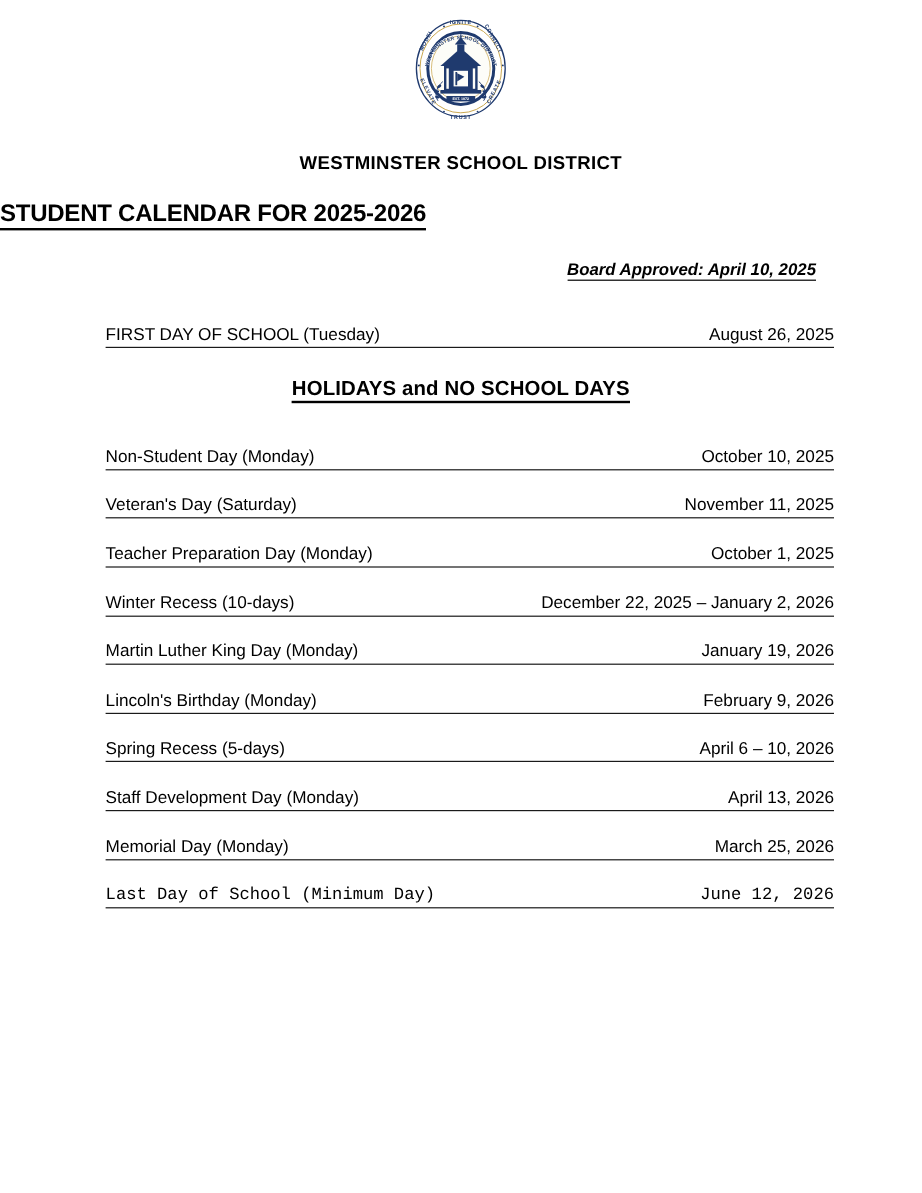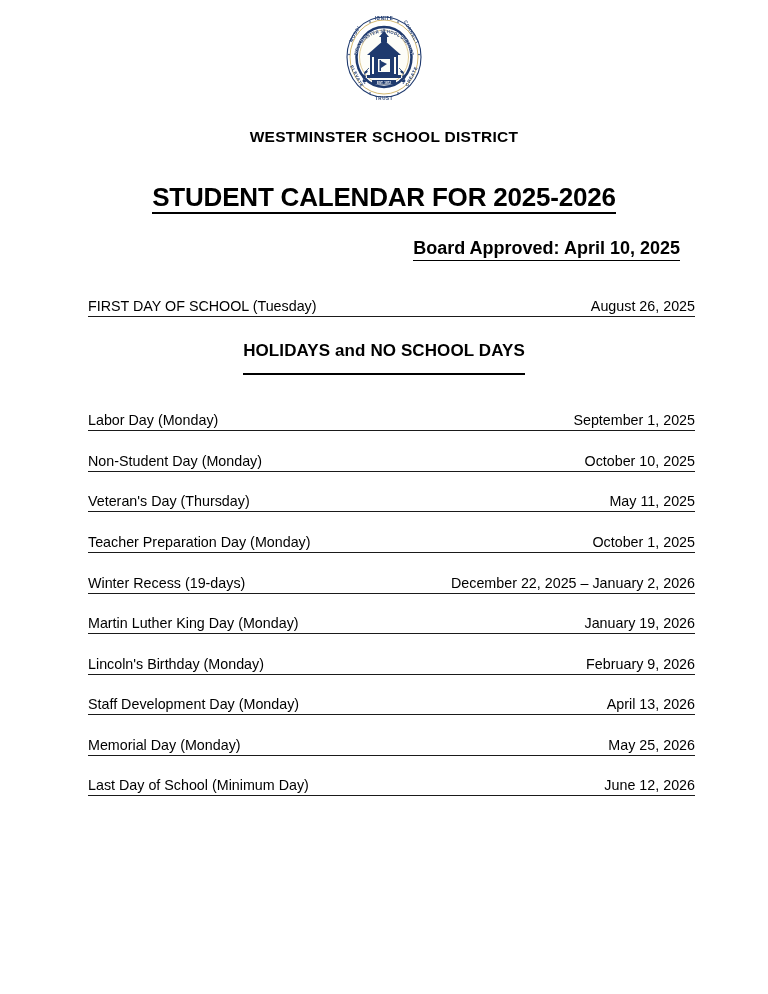--- a/index.html
+++ b/index.html
@@ -39,42 +39,43 @@
 
   
   .district-name {
     text-align: center;
     font-weight: bold;
     font-size: 15.5px;
     letter-spacing: 0.3px;
     margin-top: 21px;
   }
   .doc-title {
-    text-align: center;
-    font-weight: bold;
-    font-size: 26px;
+    text-align: left;
+    font-weight: bold;
+    font-size: 20px;
     letter-spacing: -0.2px;
-    margin-top: 36px;
+    margin-top: 21px;
   }
   .doc-title .u {
     border-bottom: 2.5px solid #000;
     padding-bottom: 1px;
     display: inline-block;
     line-height: 1.05;
   }
 
   .approved-row {
     display: flex;
     justify-content: flex-end;
     padding-right: 88px;
     margin-top: 24px;
   }
   .approved {
     font-weight: bold;
-    font-size: 18px;
+    font-style: italic;
+    font-size: 14px;
     border-bottom: 1.4px solid #000;
     padding-bottom: 1px;
     display: inline-block;
   }
 
   
   .rows {
     padding: 0 73px 0 88px;
   }
   .row {
@@ -95,32 +96,32 @@
 
   .section-heading {
     text-align: center;
     font-weight: bold;
     font-size: 17px;
     margin-top: 24px;
     letter-spacing: 0.1px;
   }
   .section-heading .u {
     border-bottom: 2.2px solid #000;
-    padding-bottom: 13px;
+    padding-bottom: 1px;
     display: inline-block;
     line-height: 1.05;
   }
 
   .holiday-list {
     margin-top: 37px;
   }
   .holiday-list .row {
     margin-bottom: 21.6px;
   }
-  .holiday-list .row:last-child { margin-bottom: 1px; }
+  .holiday-list .row:last-child { margin-bottom: 1px; font-family: Liberation Mono, monospace; }
 </style>
 </head>
 <body>
 
 <div class="page">
 
   <div class="logo-wrap">
     <svg class="logo" viewBox="0 0 200 200">
       <defs>
         <path id="arcTop" d="M 30,108 A 70,70 0 0 1 170,108"></path>
@@ -214,54 +215,54 @@
     </div>
 
   </div>
 
   <div class="section-heading">
     <span class="u">HOLIDAYS and NO SCHOOL DAYS</span>
   </div>
 
   <div class="rows holiday-list" id="holiday-list">
       <div class="row">
-        <span class="label">Labor Day (Monday)</span>
-        <span class="value">September 1, 2025</span>
-      </div>
-      <div class="row">
         <span class="label">Non-Student Day (Monday)</span>
         <span class="value">October 10, 2025</span>
       </div>
       <div class="row">
-        <span class="label">Veteran's Day (Thursday)</span>
-        <span class="value">May 11, 2025</span>
+        <span class="label">Veteran's Day (Saturday)</span>
+        <span class="value">November 11, 2025</span>
       </div>
       <div class="row">
         <span class="label">Teacher Preparation Day (Monday)</span>
         <span class="value">October 1, 2025</span>
       </div>
       <div class="row">
-        <span class="label">Winter Recess (19-days)</span>
+        <span class="label">Winter Recess (10-days)</span>
         <span class="value">December 22, 2025 – January 2, 2026</span>
       </div>
       <div class="row">
         <span class="label">Martin Luther King Day (Monday)</span>
         <span class="value">January 19, 2026</span>
       </div>
       <div class="row">
         <span class="label">Lincoln's Birthday (Monday)</span>
         <span class="value">February 9, 2026</span>
       </div>
       <div class="row">
+        <span class="label">Spring Recess (5-days)</span>
+        <span class="value">April 6 – 10, 2026</span>
+      </div>
+      <div class="row">
         <span class="label">Staff Development Day (Monday)</span>
         <span class="value">April 13, 2026</span>
       </div>
       <div class="row">
         <span class="label">Memorial Day (Monday)</span>
-        <span class="value">May 25, 2026</span>
+        <span class="value">March 25, 2026</span>
       </div>
       <div class="row">
         <span class="label">Last Day of School (Minimum Day)</span>
         <span class="value">June 12, 2026</span>
       </div>
     </div>
 
 </div>
 
 </body></html>

